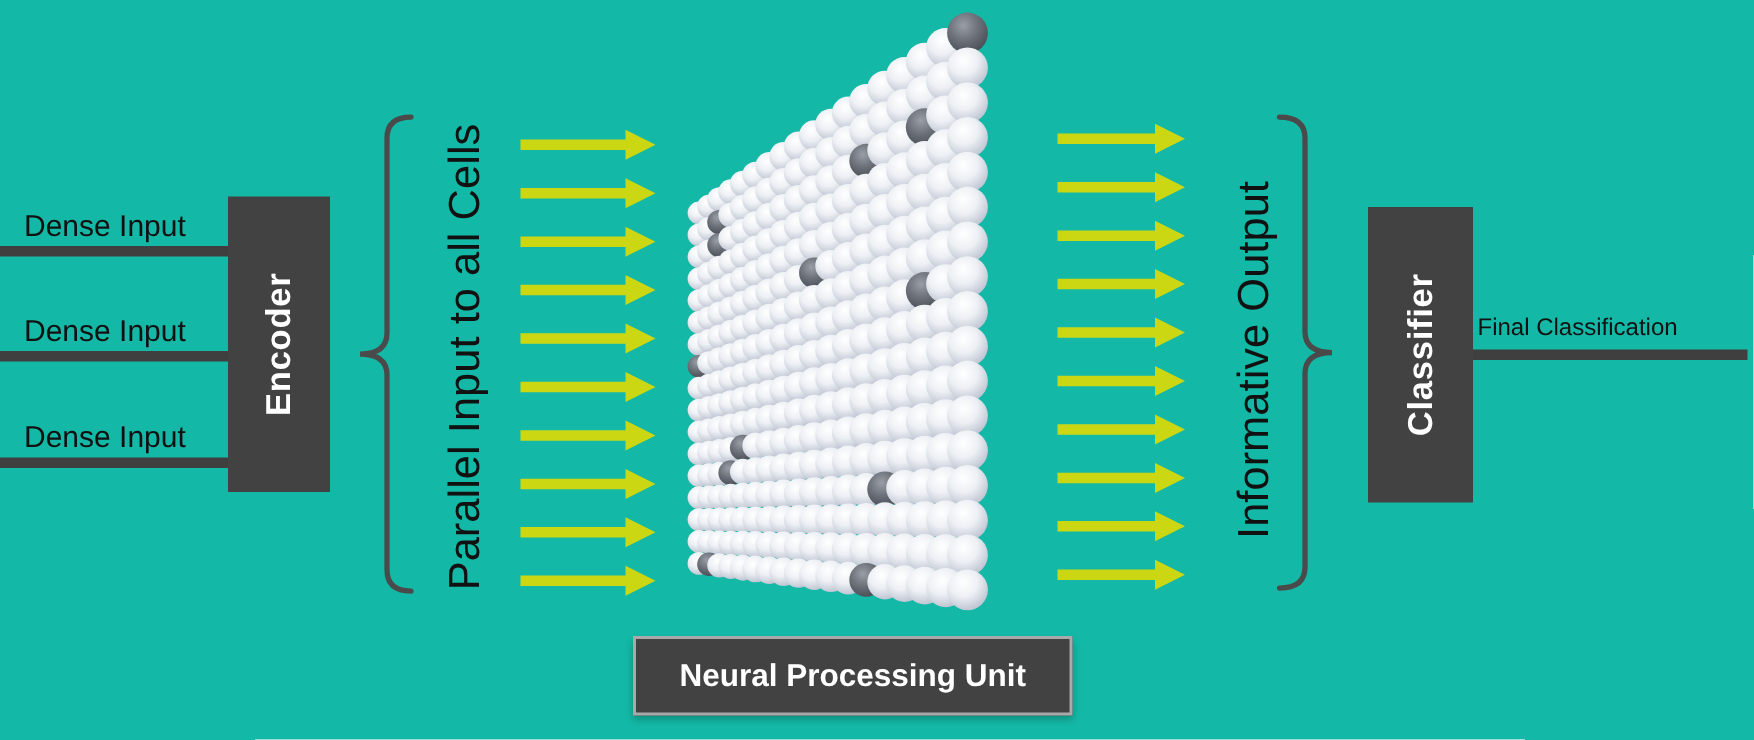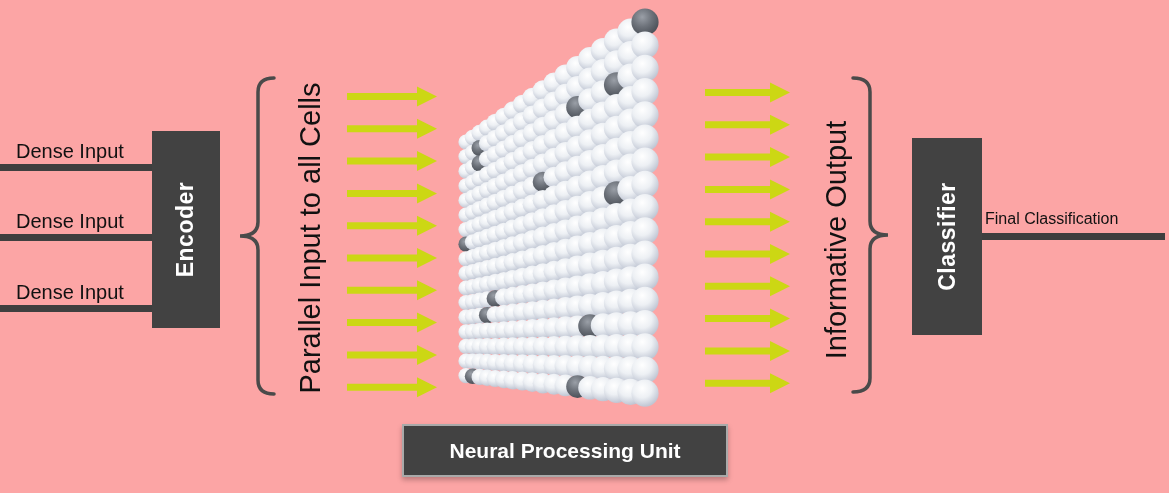--- a/index.html
+++ b/index.html
@@ -1,28 +1,28 @@
 <!DOCTYPE html>
 <html><head>
 <meta charset="utf-8">
 <style>
   html,body{margin:0;padding:0;background:#ffffff;}
   .canvas{
-    position:relative;width:1169px;height:493px;background:#fca5a5;
+    position:relative;width:1169px;height:493px;background:#14b8a6;
     font-family:"Liberation Sans",sans-serif;overflow:hidden;
     --box-fill:#424242;--box-text:#ffffff;--connector:#3f3f3f;
     --brace:#4a4a4a;--label-text:#111111;--arrow:#ccd714;
   }
   .hline{position:absolute;height:7px;background:var(--connector);}
   .dense-label{position:absolute;left:16px;font-size:20px;line-height:26px;color:var(--label-text);white-space:nowrap;}
   .box{position:absolute;background:var(--box-fill);display:flex;align-items:center;justify-content:center;box-sizing:border-box;}
   .vtext{transform:rotate(-90deg);color:var(--box-text);font-weight:bold;font-size:23px;white-space:nowrap;letter-spacing:0.5px;}
   .encoder-box{left:152px;top:131px;width:68px;height:197px;}
   .classifier-box{left:912px;top:138px;width:70px;height:197px;}
-  .npu-box{left:402px;top:424px;width:326px;height:53px;border:2px solid #a9a9a9;box-shadow:0 3px 5px rgba(0,0,0,0.25);align-items:center;}
+  .npu-box{left:422px;top:424px;width:293px;height:53px;border:2px solid #a9a9a9;box-shadow:0 3px 5px rgba(0,0,0,0.25);align-items:center;}
   .npu-box span{color:var(--box-text);font-weight:bold;font-size:21px;white-space:nowrap;}
   .rot-label{position:absolute;display:flex;align-items:center;justify-content:center;
     transform:rotate(-90deg);font-size:29px;color:var(--label-text);white-space:nowrap;}
   .rot-left{left:136px;top:218px;width:348px;height:40px;}
   .rot-right{left:681px;top:220px;width:310px;height:40px;}
   .final-label{position:absolute;left:985px;top:206px;font-size:16px;line-height:26px;color:var(--label-text);white-space:nowrap;}
   .final-line{left:982px;top:233px;width:183px;}
   .line-1{left:0;top:164px;width:153px;}
   .line-2{left:0;top:234px;width:153px;}
   .line-3{left:0;top:305px;width:153px;}

